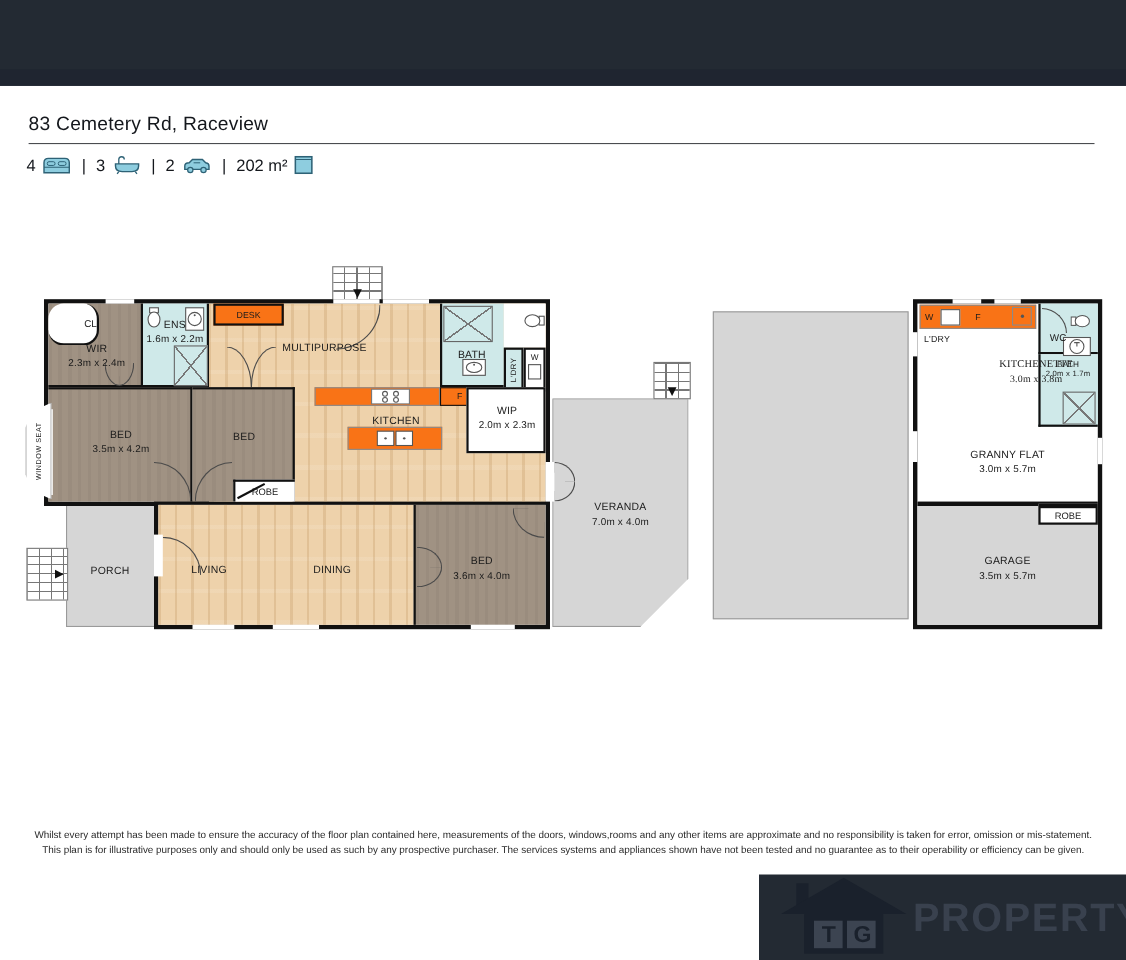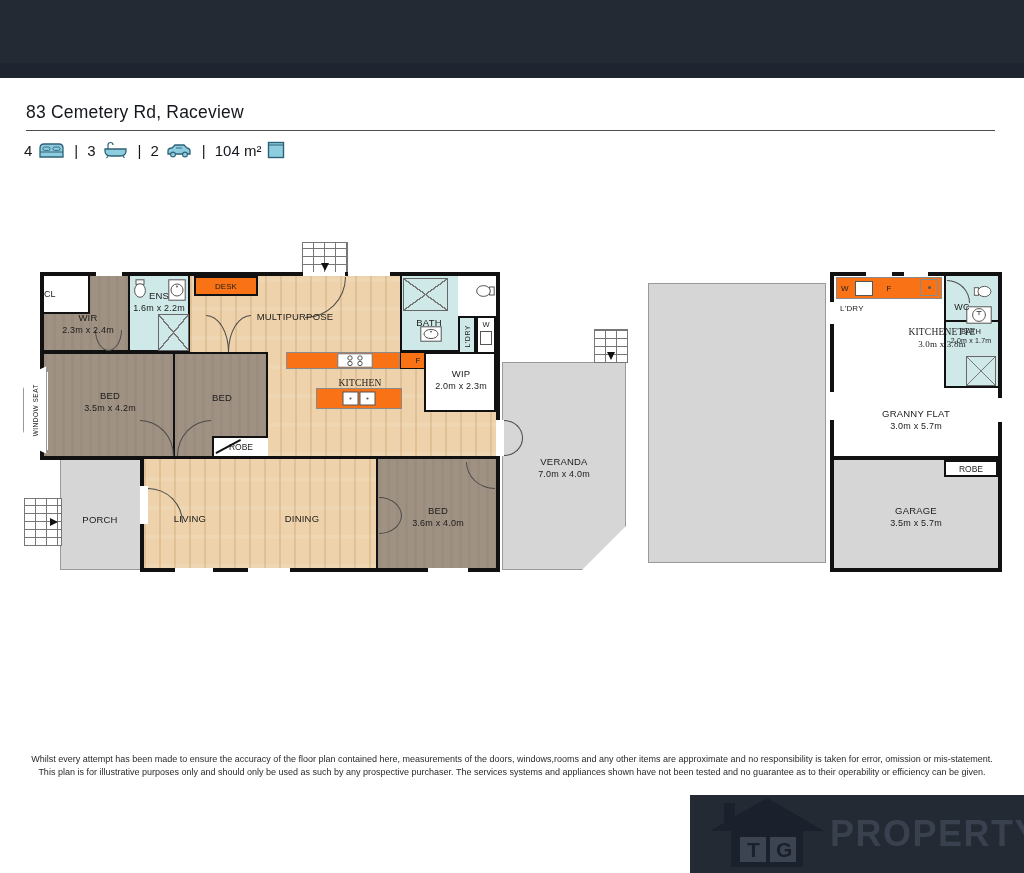--- a/index.html
+++ b/index.html
@@ -88,21 +88,21 @@
   <span>2</span>
   <span>
       <svg width="28" height="17" viewBox="0 0 28 17">
         <path d="M3,12 V9 Q3,6 7,6 L10,3 H19 L22,6 Q25,6.5 25,9 V12 Z" fill="#8ecddf" stroke="#2e6276" stroke-width="1.3"></path>
         <circle cx="8" cy="12.5" r="2.4" fill="#8ecddf" stroke="#2e6276" stroke-width="1.1"></circle>
         <circle cx="20" cy="12.5" r="2.4" fill="#8ecddf" stroke="#2e6276" stroke-width="1.1"></circle>
         <path d="M11,6 H17" stroke="#2e6276" stroke-width="0.9"></path>
       </svg>
     </span>
   <span class="sep">|</span>
-  <span>104 m²</span>
+  <span>202 m²</span>
   <span>
       <svg width="18" height="18" viewBox="0 0 18 18">
         <rect x="1.5" y="1.5" width="15" height="15" fill="#8ecddf" stroke="#2e6276" stroke-width="1.4"></rect>
         <path d="M1.5,4 H16.5" stroke="#2e6276" stroke-width="1"></path>
       </svg>
     </span>
 </div>
 
 <div class="plan">
 
@@ -116,21 +116,21 @@
   <div class="abs tri-down" style="left:607px;top:352px;"></div>
   <div class="abs stairs" style="left:24px;top:498px;width:38px;height:48px;"></div>
   <div class="abs tri-right" style="left:50px;top:518px;"></div>
 
   <div class="abs wing" style="left:40px;top:272px;width:460px;height:188px;"></div>
   <div class="abs wing" style="left:140px;top:455px;width:360px;height:117px;"></div>
 
   <div class="abs wood" style="left:190px;top:276px;width:306px;height:180px;"></div>
 
   <div class="abs carpet" style="left:44px;top:276px;width:86px;height:76px;border-right:2.5px solid #111;border-bottom:2.5px solid #111;"></div>
-  <div class="abs whitefloor" style="left:44px;top:276px;width:46px;height:38px;border-right:2.5px solid #111;border-bottom:2.5px solid #111;display:flex;align-items:center;justify-content:flex-start;font-size:9px;">
+  <div class="abs whitefloor" style="left:44px;top:276px;width:46px;height:38px;border-right:2.5px solid #111;border-bottom:2.5px solid #111;display:flex;align-items:center;justify-content:flex-end;font-size:9px;border-radius:14px;">
       <span>CL</span>
     </div>
   <div class="abs wet" style="left:130px;top:276px;width:60px;height:76px;border-right:2.5px solid #111;border-bottom:2.5px solid #111;"></div>
   <div class="abs shower" style="left:158px;top:314px;width:31px;height:37px;"></div>
   <div class="abs" style="left:133px;top:279px;"><svg width="14" height="20" viewBox="0 0 14 20">
         <rect x="3" y="0.8" width="8" height="4.6" fill="#fff" stroke="#555"></rect>
         <ellipse cx="7" cy="11.5" rx="5.4" ry="6.8" fill="#fff" stroke="#555"></ellipse>
       </svg></div>
   <div class="abs" style="left:168px;top:279px;"><svg width="18" height="22" viewBox="0 0 18 22">
         <rect x="0.8" y="0.8" width="16.4" height="20.4" fill="#fff" stroke="#555"></rect>
@@ -269,21 +269,21 @@
   <div class="lbl" style="left:126px;top:290px;width:66px;">
       <span>ENS</span>
       <span class="dims">1.6m x 2.2m</span>
     </div>
   <div class="lbl" style="left:225px;top:311px;width:140px;">
       <span>MULTIPURPOSE</span>
     </div>
   <div class="lbl" style="left:404px;top:317px;width:50px;">
       <span>BATH</span>
     </div>
-  <div class="lbl" style="left:320px;top:377px;width:80px;font-family:Liberation Serif, serif;">
+  <div class="lbl" style="left:320px;top:377px;width:80px;">
       <span>KITCHEN</span>
     </div>
   <div class="lbl" style="left:428px;top:368px;width:66px;">
       <span>WIP</span>
       <span class="dims">2.0m x 2.3m</span>
     </div>
   <div class="lbl" style="left:60px;top:390px;width:100px;">
       <span>BED</span>
       <span class="dims">3.5m x 4.2m</span>
     </div>

